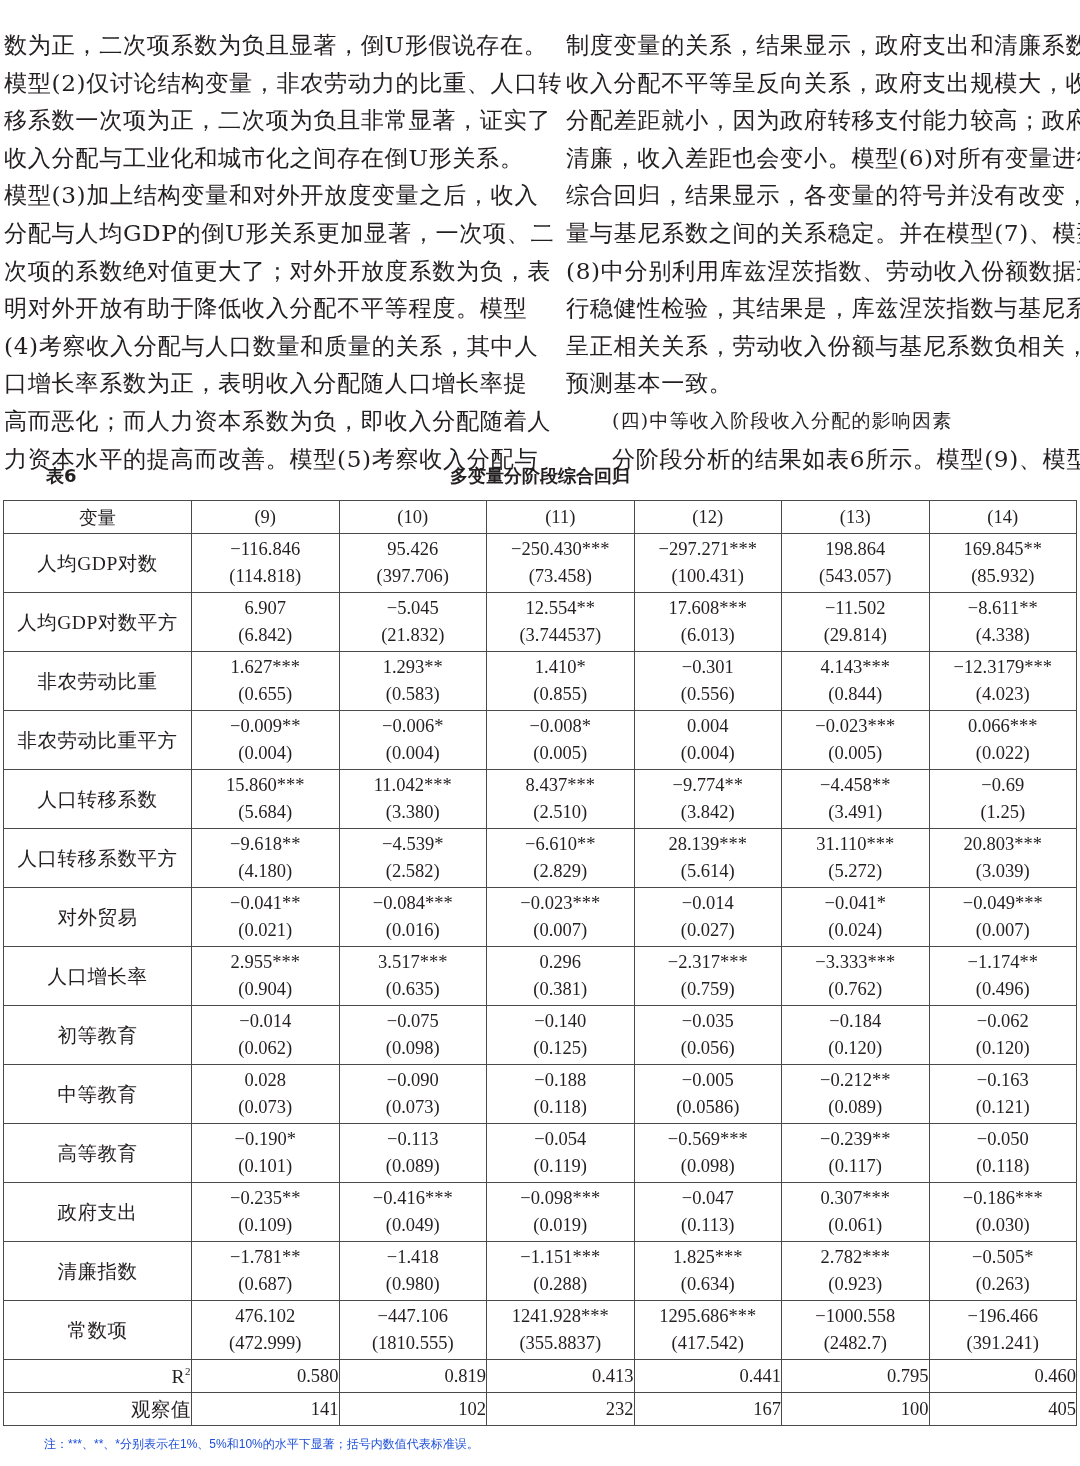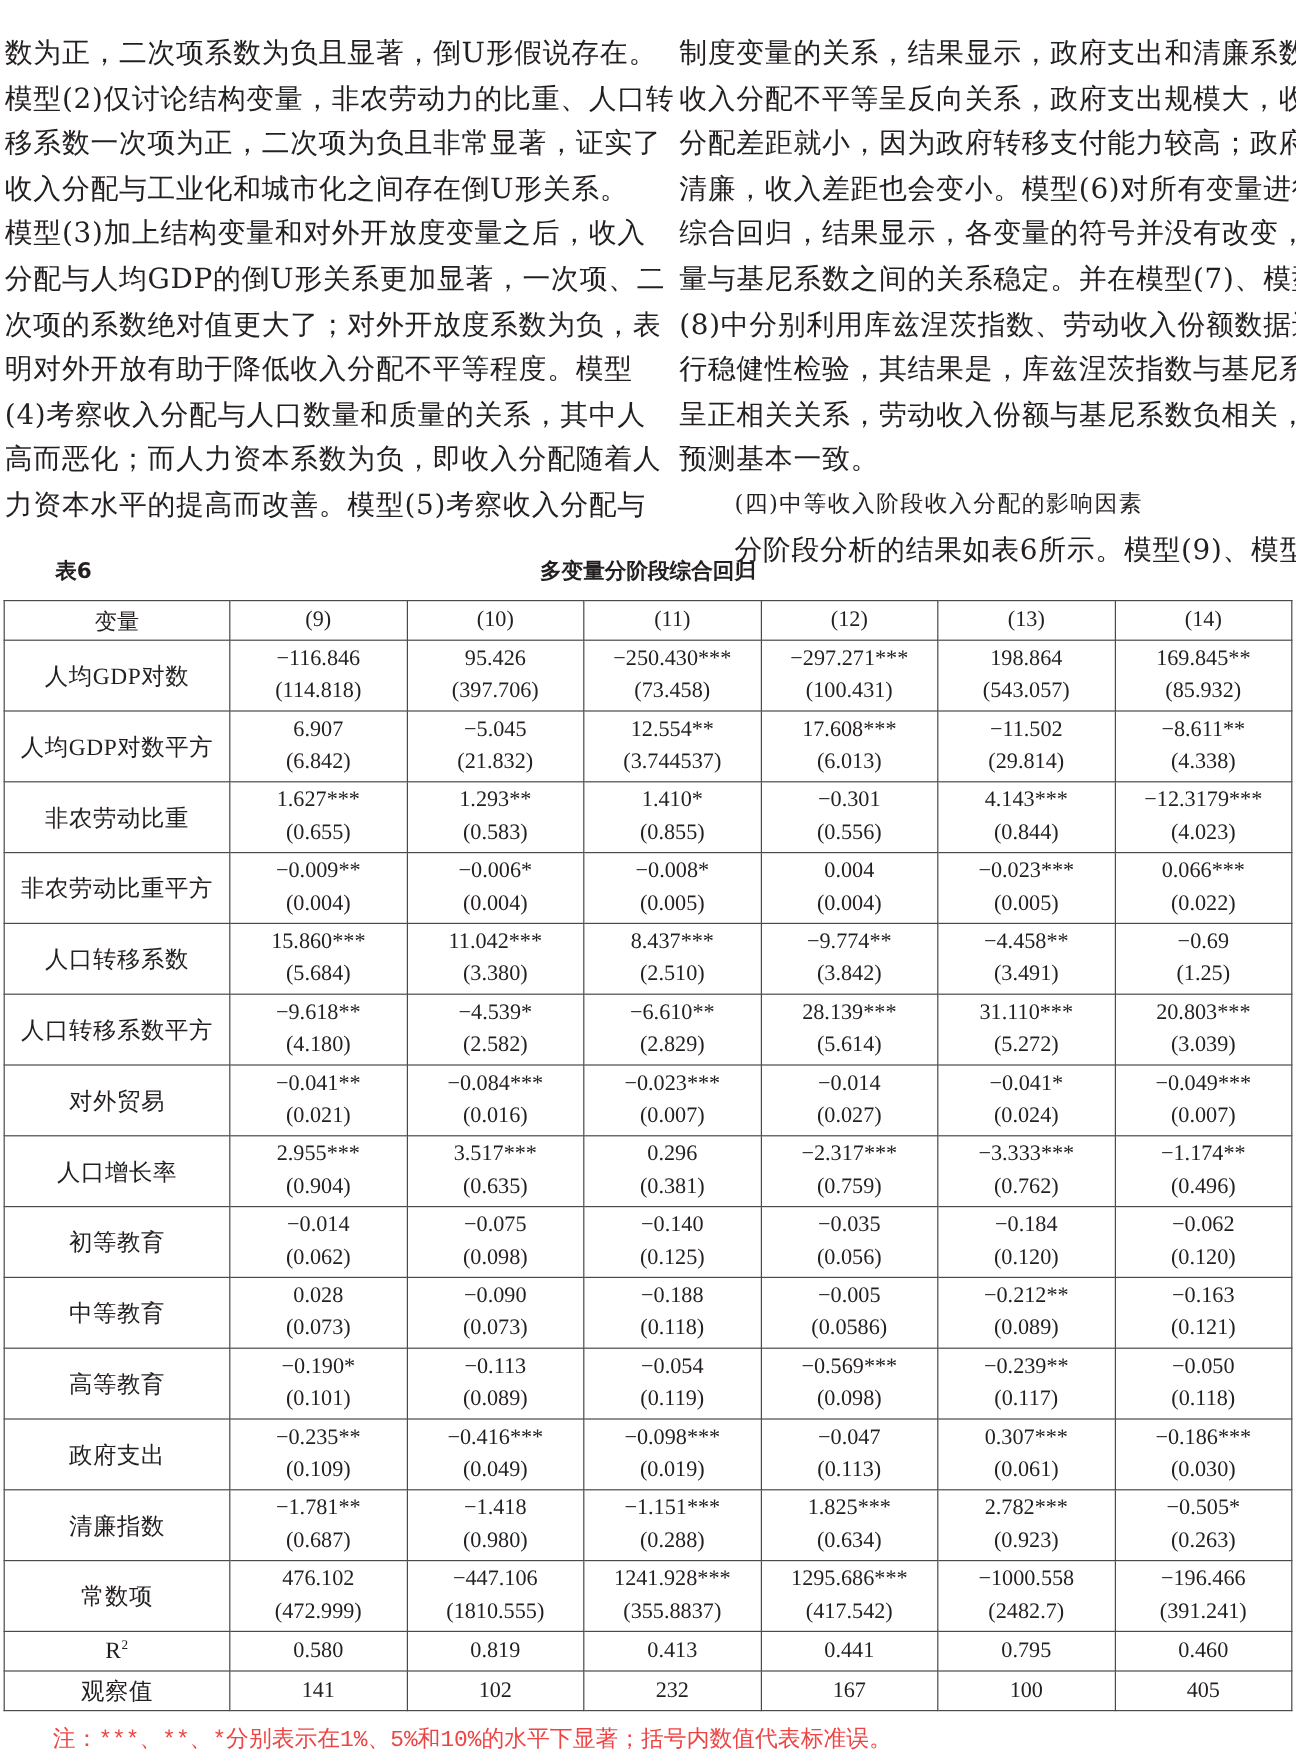--- a/index.html
+++ b/index.html
@@ -31,43 +31,44 @@
     font-family: "Liberation Serif", "DejaVu Serif", serif;
     font-size: 18.5px; color: #231f20;
   }
   table.reg td, table.reg th {
     border: 1px solid #4a4a4a; text-align: center; vertical-align: middle;
     padding: 0; font-weight: normal;
   }
   table.reg th { height: 32px; }
   table.reg td .v { display: block; line-height: 27px; }
   table.reg tr.body-row td { height: 58px; }
-  table.reg tr.single-row td { height: 32px; }
+  table.reg tr.single-row td { height: 32px; text-align: right; }
   table.reg td.var { font-size: 19.5px; letter-spacing: 0.5px; }
   table.reg sup { font-size: 11px; }
   col.c0 { width: 188px; }
 
   .note {
     position: absolute; top: 1436px; left: 44px;
-    font-family: Liberation Mono, monospace; font-size: 19px; color: #ef4444;
+    font-family: Liberation Sans, sans-serif; font-size: 12px; color: #1d4ed8;
   }
 </style>
 </head>
 <body>
 
 <div class="col col-left">
   <p>数为正，二次项系数为负且显著，倒U形假说存在。</p>
   <p>模型(2)仅讨论结构变量，非农劳动力的比重、人口转</p>
   <p>移系数一次项为正，二次项为负且非常显著，证实了</p>
   <p>收入分配与工业化和城市化之间存在倒U形关系。</p>
   <p>模型(3)加上结构变量和对外开放度变量之后，收入</p>
   <p>分配与人均GDP的倒U形关系更加显著，一次项、二</p>
   <p>次项的系数绝对值更大了；对外开放度系数为负，表</p>
   <p>明对外开放有助于降低收入分配不平等程度。模型</p>
   <p>(4)考察收入分配与人口数量和质量的关系，其中人</p>
+  <p>口增长率系数为正，表明收入分配随人口增长率提</p>
   <p>高而恶化；而人力资本系数为负，即收入分配随着人</p>
   <p>力资本水平的提高而改善。模型(5)考察收入分配与</p>
 </div>
 
 <div class="col col-right">
   <p>制度变量的关系，结果显示，政府支出和清廉系数与</p>
   <p>收入分配不平等呈反向关系，政府支出规模大，收入</p>
   <p>分配差距就小，因为政府转移支付能力较高；政府越</p>
   <p>清廉，收入差距也会变小。模型(6)对所有变量进行</p>
   <p>综合回归，结果显示，各变量的符号并没有改变，变</p>

